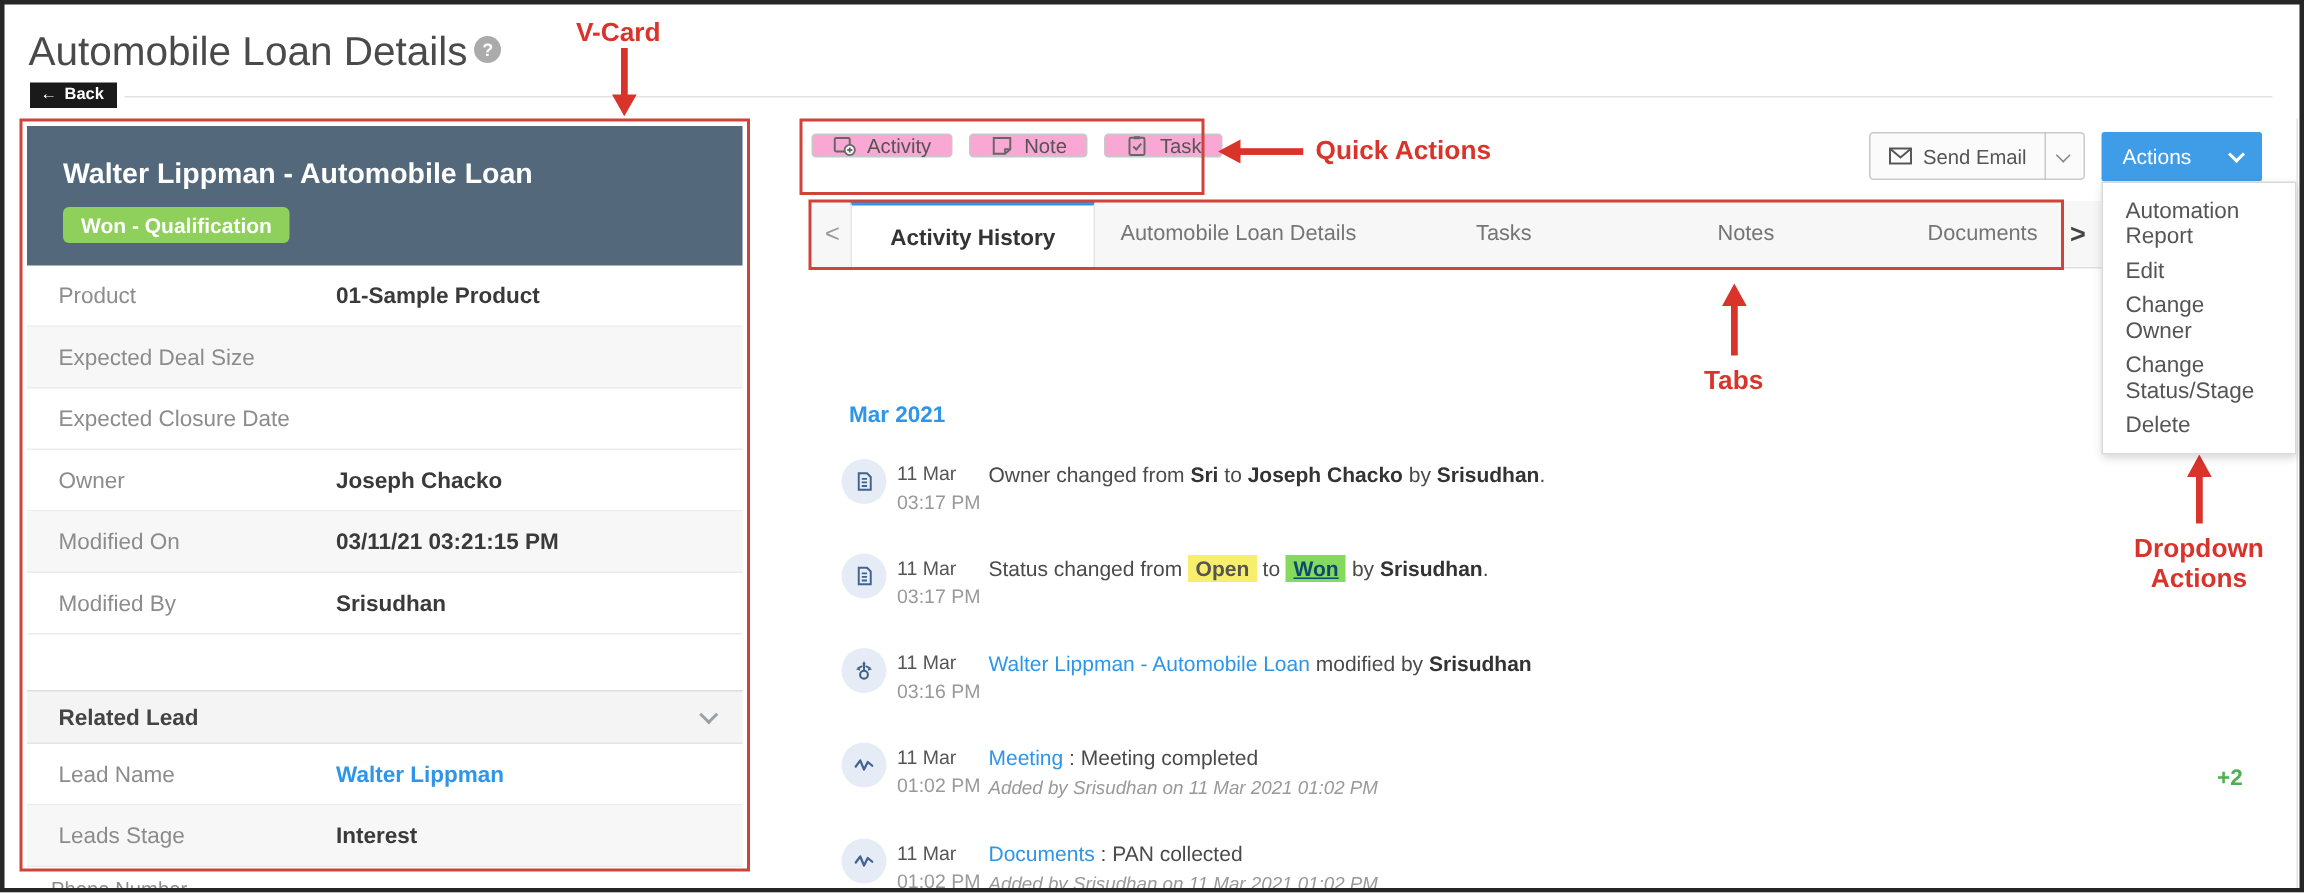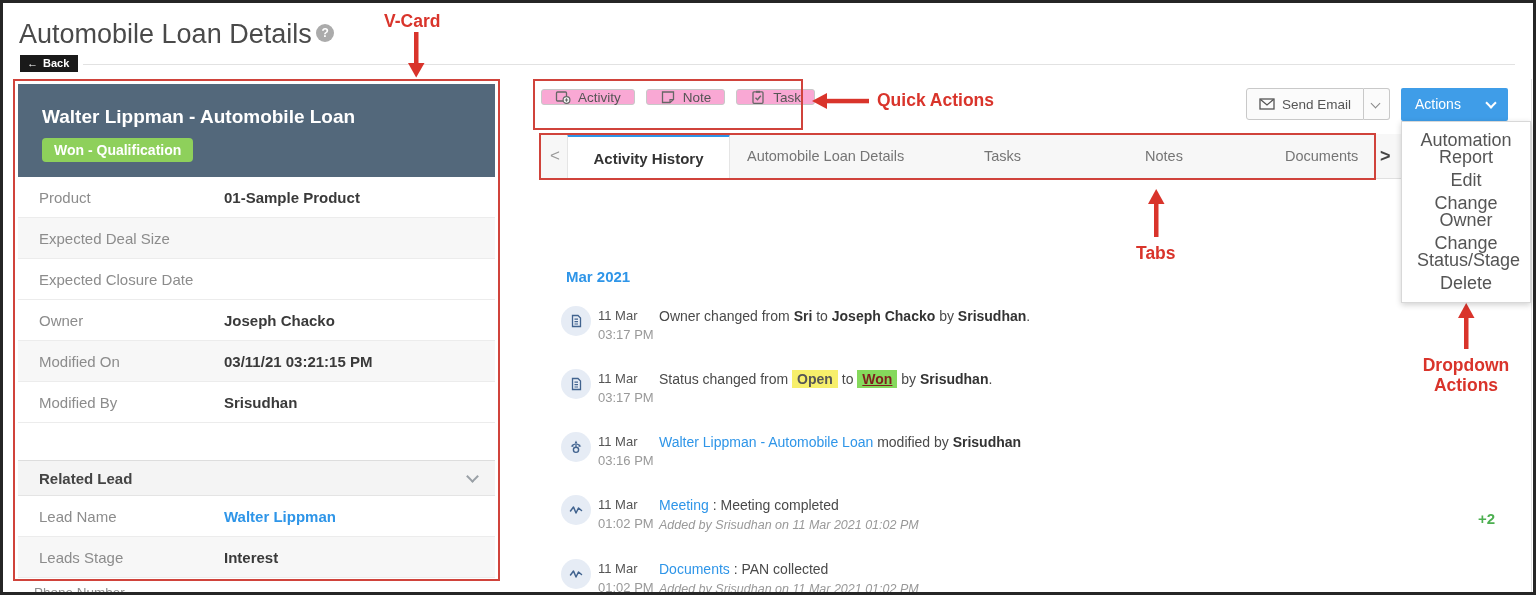--- a/index.html
+++ b/index.html
@@ -65,36 +65,36 @@
                   border:1px solid #c9c9c9;border-radius:3px 0 0 3px;font-size:13.5px;color:#555;cursor:pointer;}
   .sendmail .car{width:26px;background:#fbfbfb;border:1px solid #c9c9c9;border-left:none;border-radius:0 3px 3px 0;
                  position:relative;cursor:pointer;}
   .sendmail .car i{position:absolute;left:8px;top:11px;width:7px;height:7px;border-right:1.5px solid #888;
                    border-bottom:1.5px solid #888;transform:rotate(45deg);}
   .actions-btn{background:#3f9de8;color:#fff;font-size:14px;font-weight:normal;border-radius:2px;cursor:pointer;position:relative;}
   .actions-btn .lab{position:absolute;left:14px;top:8px;}
   .actions-btn .wcar{position:absolute;right:13px;top:11px;width:8px;height:8px;border-right:2px solid #fff;
                      border-bottom:2px solid #fff;transform:rotate(45deg);}
   .menu{background:#fff;border:1px solid #d8d8d8;box-shadow:0 2px 6px rgba(0,0,0,.18);padding:7px 0;z-index:10;}
-  .menu-item{padding:3px 15px;font-size:18px;color:#555;line-height:17px;cursor:pointer;text-align:center;}
+  .menu-item{padding:3px 15px;font-size:15px;color:#555;line-height:17px;cursor:pointer;}
 
   
   .month{font-size:15px;font-weight:bold;color:#2e95e8;}
   .fitem{position:absolute;left:558px;width:860px;}
   .ficon{position:absolute;left:0;top:0;width:30px;height:30px;border-radius:50%;background:#e6ecf5;
          display:flex;align-items:center;justify-content:center;}
   .fdate{position:absolute;left:37px;top:2px;width:58px;}
   .fdate .d{font-size:13px;color:#555;}
   .fdate .t{font-size:13px;color:#999;margin-top:4px;}
   .fbody{position:absolute;left:98px;top:2px;font-size:14px;color:#4a4a4a;white-space:nowrap;}
   .fsub{position:absolute;left:98px;top:23px;font-size:12.5px;color:#999;font-style:italic;}
   .seg-b{font-weight:bold;color:#333;}
   .seg-link{color:#2e95e8;cursor:pointer;}
   .hl-y{background:#f7ef6b;padding:1px 5px;font-weight:bold;color:#555;}
-  .hl-g{background:#85d95c;padding:1px 5px;font-weight:bold;color:#7f1d1d;text-decoration:underline;}
+  .hl-g{background:#85d95c;padding:1px 5px;font-weight:bold;color:#0c4a6e;text-decoration:underline;}
   .more-badge{color:#4caf50;font-size:15px;font-weight:bold;cursor:pointer;}
 </style>
 </head>
 <body>
 
 <div class="page">
 
   <div class="abs" style="left:16px;top:16px;">
     <span class="page-title">Automobile Loan Details</span>
     <span class="help-icon">?</span>

